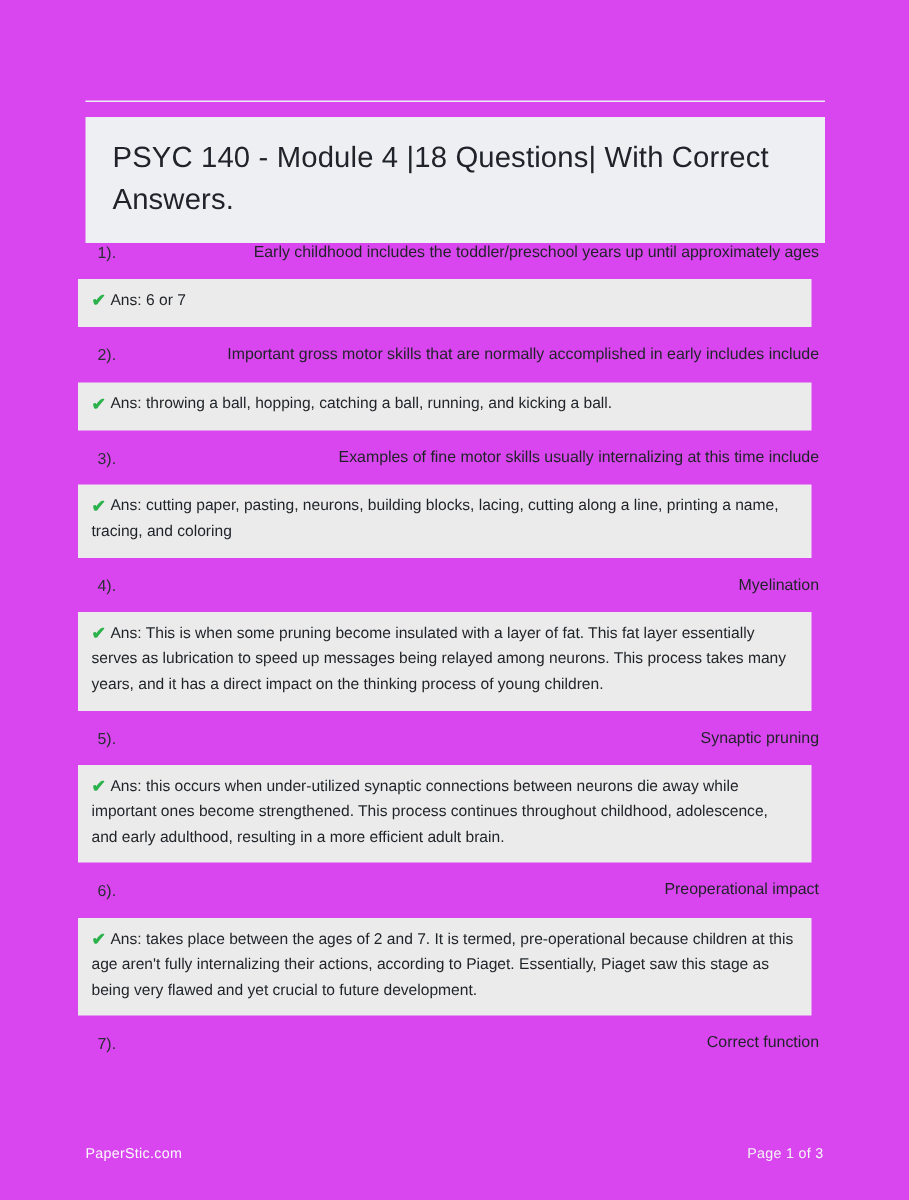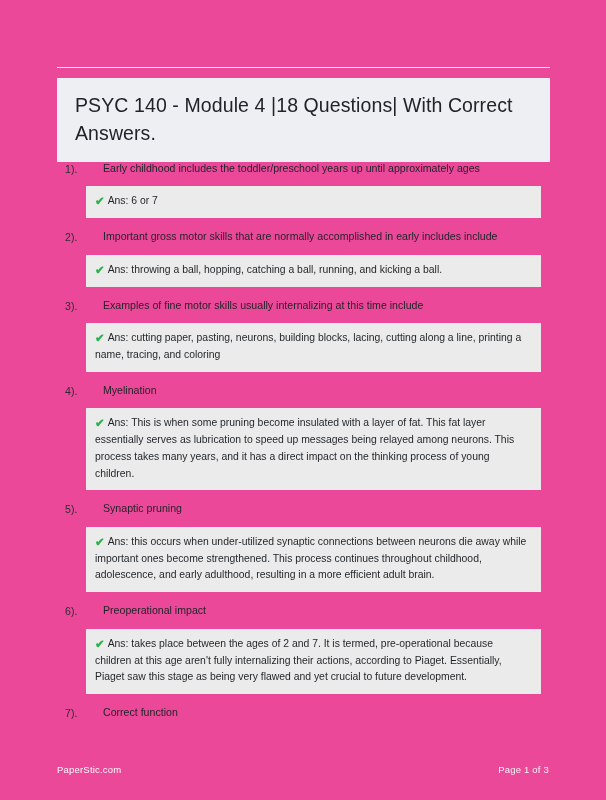--- a/index.html
+++ b/index.html
@@ -12,21 +12,21 @@
     background: #ffffff;
     font-family: "Liberation Sans", sans-serif;
     -webkit-font-smoothing: antialiased;
     overflow: hidden;
   }
 
   .page {
     position: relative;
     width: 606px;
     height: 800px;
-    background: #ec4899;
+    background: #d946ef;
     box-sizing: border-box;
   }
 
   
   .top-rule {
     position: absolute;
     left: 57px;
     top: 67px;
     width: 493px;
     height: 1px;
@@ -80,24 +80,25 @@
     font-size: 10.6px;
     line-height: 1.55;
     color: #2a2e34;
     padding-top: 1px;
   }
   .q-text {
     flex: 1 1 auto;
     font-size: 10.6px;
     line-height: 1.55;
     color: #1f2327;
+    text-align: right;
   }
 
   .answer-box {
-    margin: 9px 65px 0 86px;
+    margin: 9px 65px 0 52px;
     background: #ebebeb;
     box-sizing: border-box;
     padding: 7px 11px 8px 9px;
   }
   .answer-inner {
     font-size: 10.4px;
     line-height: 1.62;
     color: #1f2327;
   }
   .check-icon {

